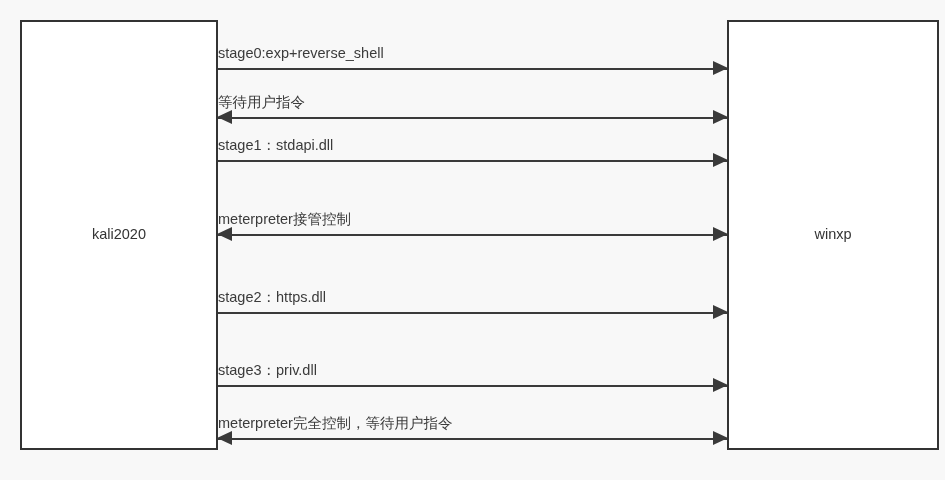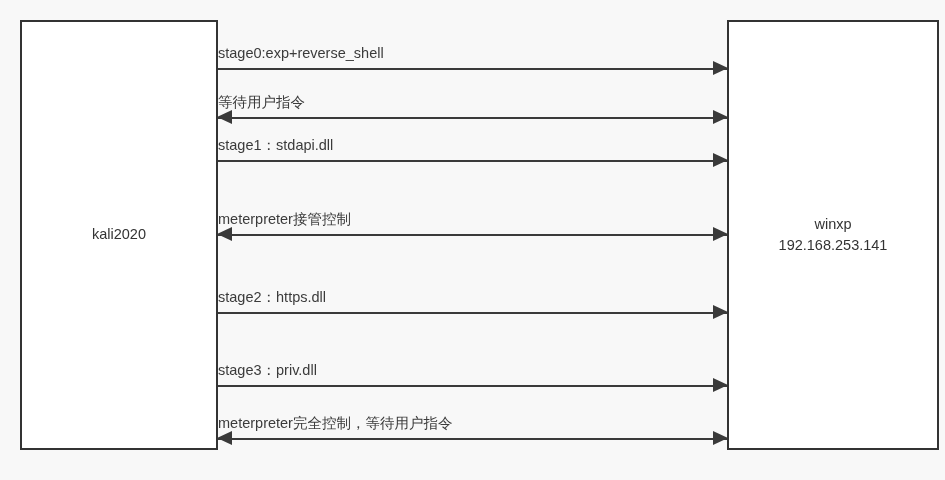--- a/index.html
+++ b/index.html
@@ -127,21 +127,20 @@
 <body>
 
 <div id="canvas">
 
   <div class="actor-box" id="actor-left">
     <div class="actor-line">kali2020</div>
   </div>
 
   <div class="actor-box" id="actor-right">
     <div class="actor-line">winxp</div>
-    <div class="actor-line">192.168.253.141</div>
   </div>
 
   <div class="message" id="message-0" style="top: 68px;">
     <div class="msg-label">stage0:exp+reverse_shell</div>
     <div class="msg-line"></div>
 
     <div class="arrow-head right"></div>
   </div>
 
   <div class="message" id="message-1" style="top: 117px;">

